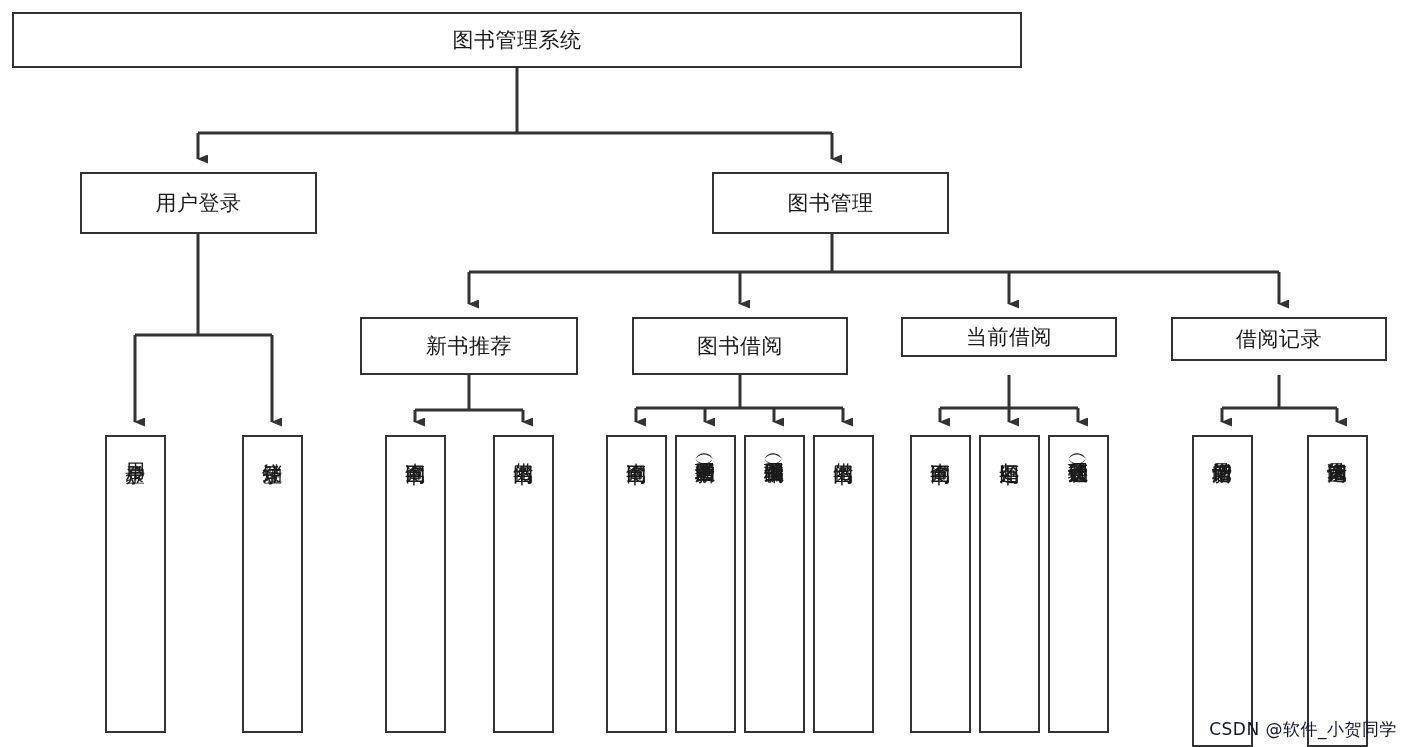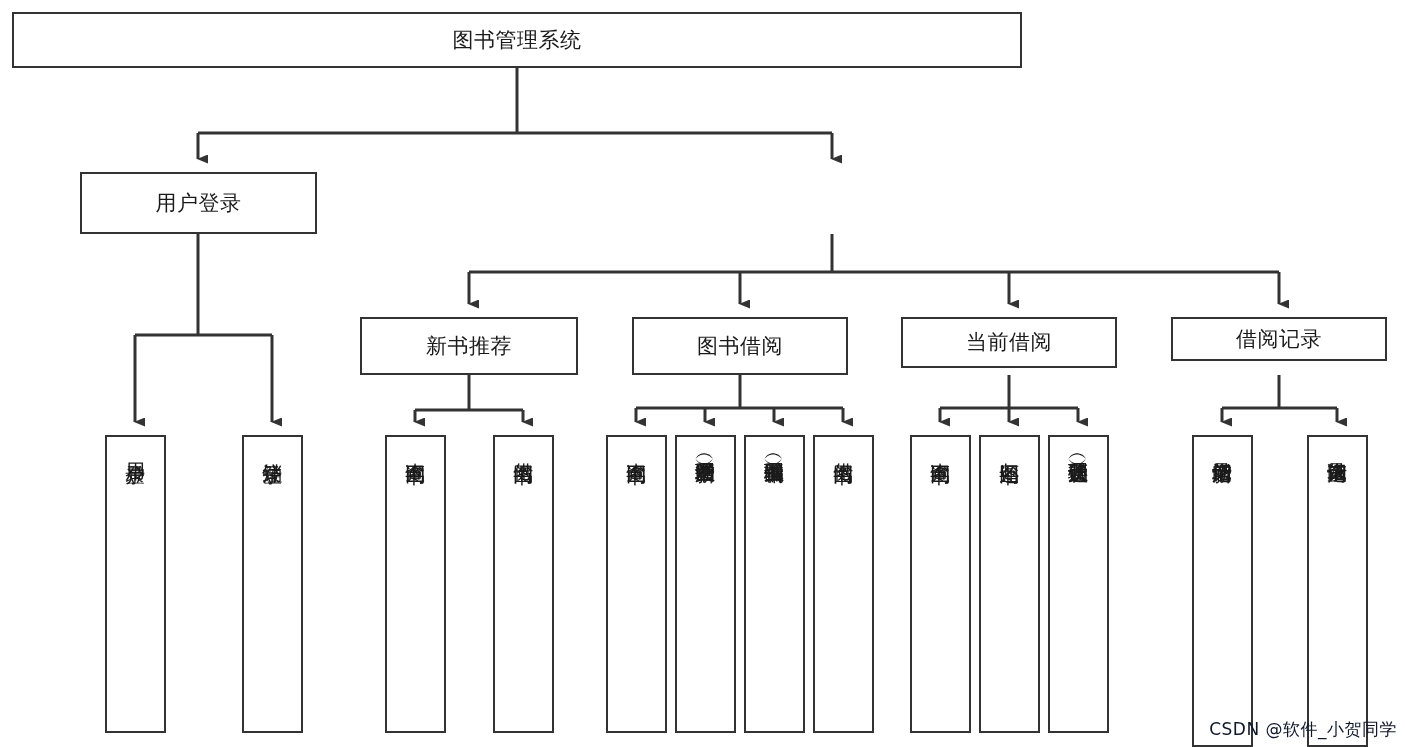--- a/index.html
+++ b/index.html
@@ -128,28 +128,31 @@
     </g>
   </svg>
 
   <div class="node level-1" style="left:12px; top:12px; width:1010px; height:56px;">
     <span class="node-label">图书管理系统</span>
   </div>
 
   <div class="node" style="left:80px; top:172px; width:237px; height:62px;">
     <span class="node-label">用户登录</span>
   </div>
+  <div class="node" style="left:712px; top:172px; width:237px; height:62px;">
+    <span class="node-label">图书管理</span>
+  </div>
 
   <div class="node" style="left:360px; top:317px; width:218px; height:58px;text-align:right;">
     <span class="node-label">新书推荐</span>
   </div>
   <div class="node" style="left:632px; top:317px; width:216px; height:58px;">
     <span class="node-label">图书借阅</span>
   </div>
-  <div class="node" style="left:901px; top:317px; width:216px; height:51px;">
+  <div class="node" style="left:901px; top:317px; width:216px; height:40px;">
     <span class="node-label">当前借阅</span>
   </div>
   <div class="node" style="left:1171px; top:317px; width:216px; height:44px;">
     <span class="node-label">借阅记录</span>
   </div>
 
   <div class="node leaf" style="left:105px; top:435px; width:61px; height:298px;">
     <span class="node-label">用户登录</span>
   </div>
   <div class="node leaf" style="left:242px; top:435px; width:61px; height:298px;">

